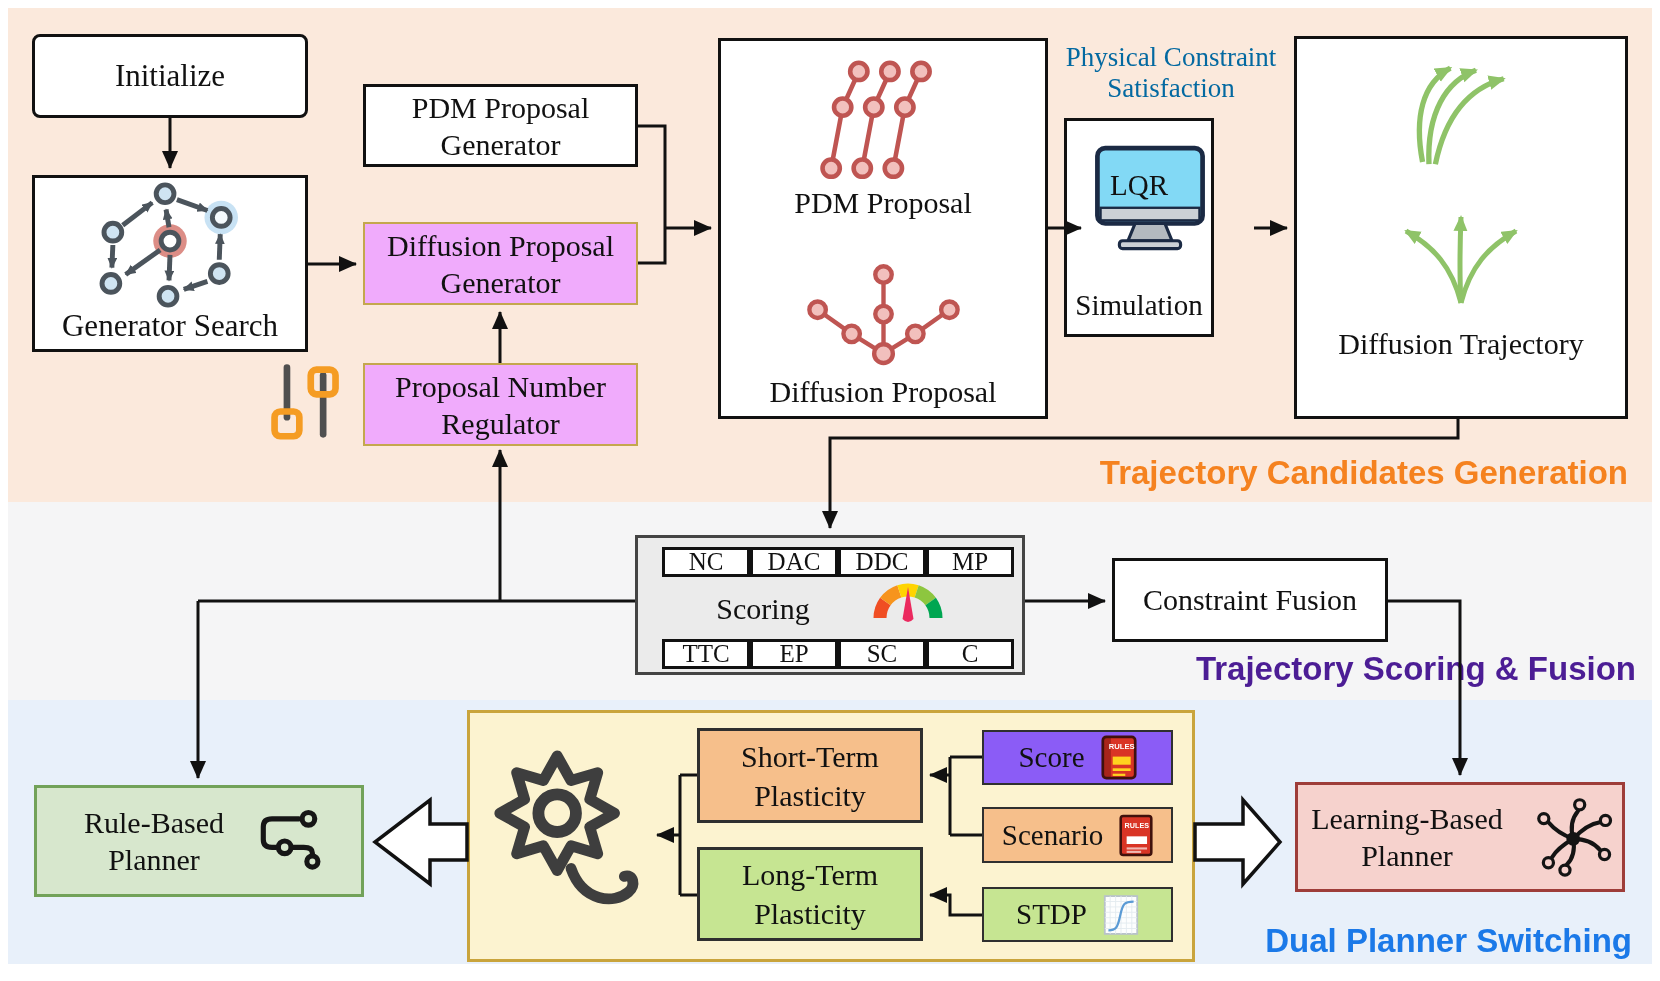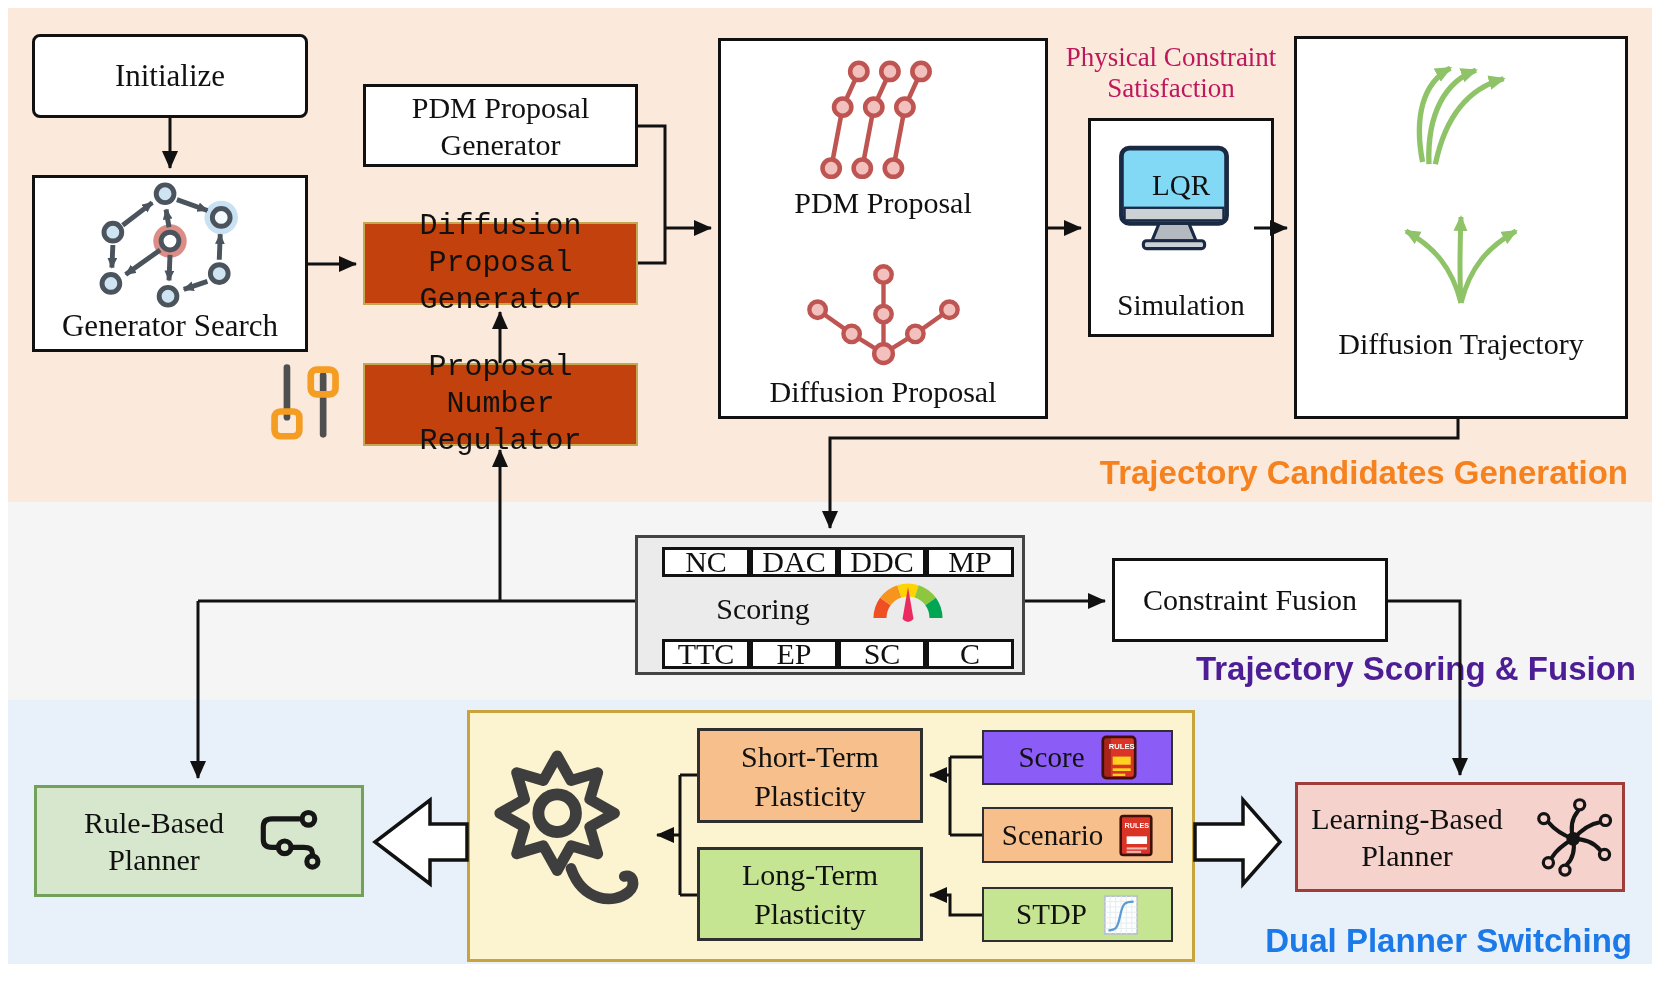--- a/index.html
+++ b/index.html
@@ -13,37 +13,37 @@
   .node{position:absolute;box-sizing:border-box;background:#fff;border:3px solid #111;
         display:flex;align-items:center;justify-content:center;text-align:center;}
   .lbl{font-size:30px;line-height:38px;}
 
   .initialize{left:32px;top:34px;width:276px;height:84px;border-radius:8px;font-size:31px;}
   .dijkstra{left:32px;top:175px;width:276px;height:177px;flex-direction:column;justify-content:flex-start;}
   .dijkstra .lbl{font-size:31px;margin-top:-4px;}
 
   .genbox{left:363px;width:275px;height:83px;font-size:30px;line-height:37px;padding:14px 4px;}
   .pdm-gen{top:84px;}
-  .yellowbox{background:#c2410c;border:2.5px solid #c4a74e;font-family:Liberation Mono, monospace;}
+  .yellowbox{background:#f0abfc;border:2.5px solid #c4a74e;}
   .diff-gen{top:222px;}
   .regulator{top:363px;}
 
   .proposal-box{left:718px;top:38px;width:330px;height:381px;flex-direction:column;justify-content:flex-start;}
   .traj-box{left:1294px;top:36px;width:334px;height:383px;flex-direction:column;justify-content:flex-start;}
 
-  .lqr-box{left:1088px;top:118px;width:186px;height:219px;}
+  .lqr-box{left:1064px;top:118px;width:150px;height:219px;}
   .lqr-screen-label{position:absolute;left:0;right:0;top:48px;text-align:center;font-size:29px;}
   .sim-label{position:absolute;left:0;right:0;top:168px;text-align:center;font-size:29px;}
 
   .constraint-note{position:absolute;left:1011px;top:42px;width:320px;text-align:center;
-        font-size:27px;line-height:31px;color:#be185d;}
+        font-size:27px;line-height:31px;color:#0369a1;}
 
   .scoring-box{left:635px;top:535px;width:390px;height:140px;background:#ebebeb;border:3.5px solid #444;}
   .metric{position:absolute;width:88px;height:30px;background:#fff;border:3px solid #111;box-sizing:border-box;
-        display:flex;align-items:center;justify-content:center;font-size:30px;}
+        display:flex;align-items:center;justify-content:center;font-size:25px;}
   .scoring-word{position:absolute;left:40px;top:54px;width:170px;text-align:center;font-size:30px;}
   .gauge-wrap{position:absolute;left:228px;top:36px;}
 
   .fusion-box{left:1112px;top:558px;width:276px;height:84px;font-size:30px;}
 
   .panel{position:absolute;left:467px;top:710px;width:728px;height:252px;box-sizing:border-box;
         background:#fcf3d0;border:3px solid #c9a43c;}
 
   .plastic{position:absolute;left:697px;width:226px;height:95px;box-sizing:border-box;border:3px solid #2f2f2f;
         display:flex;align-items:center;justify-content:center;text-align:center;font-size:30px;line-height:39px;}

